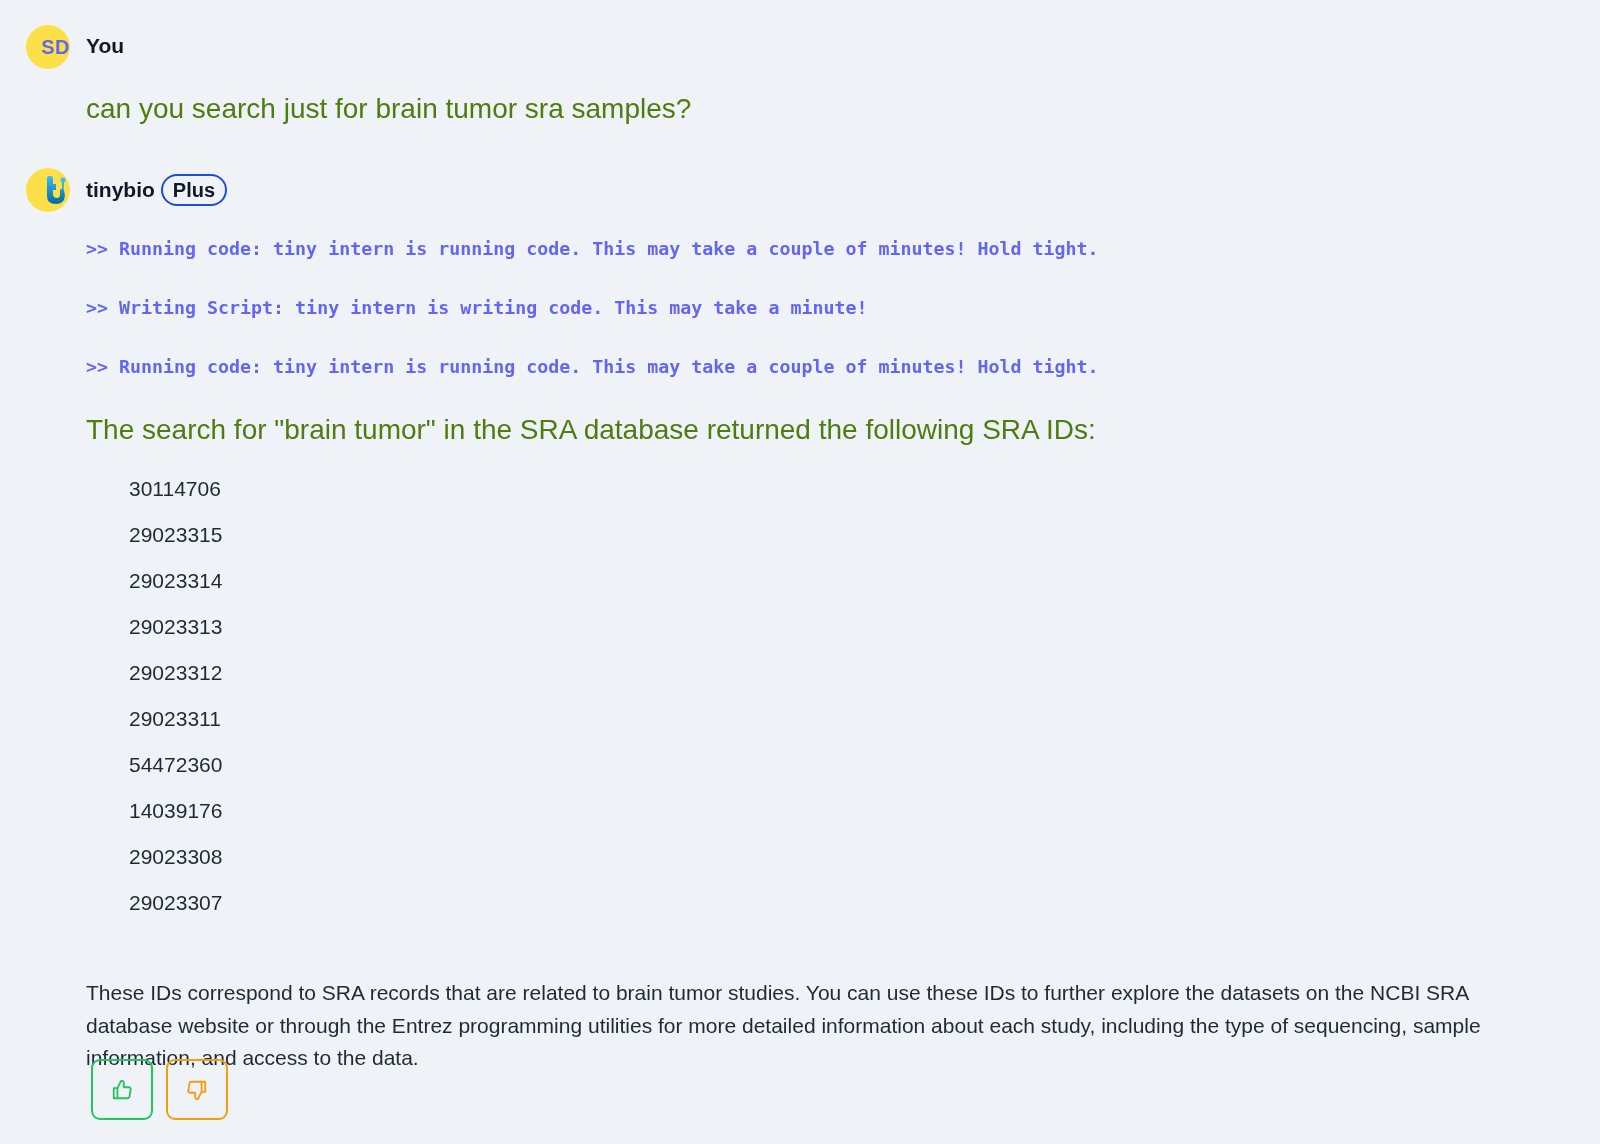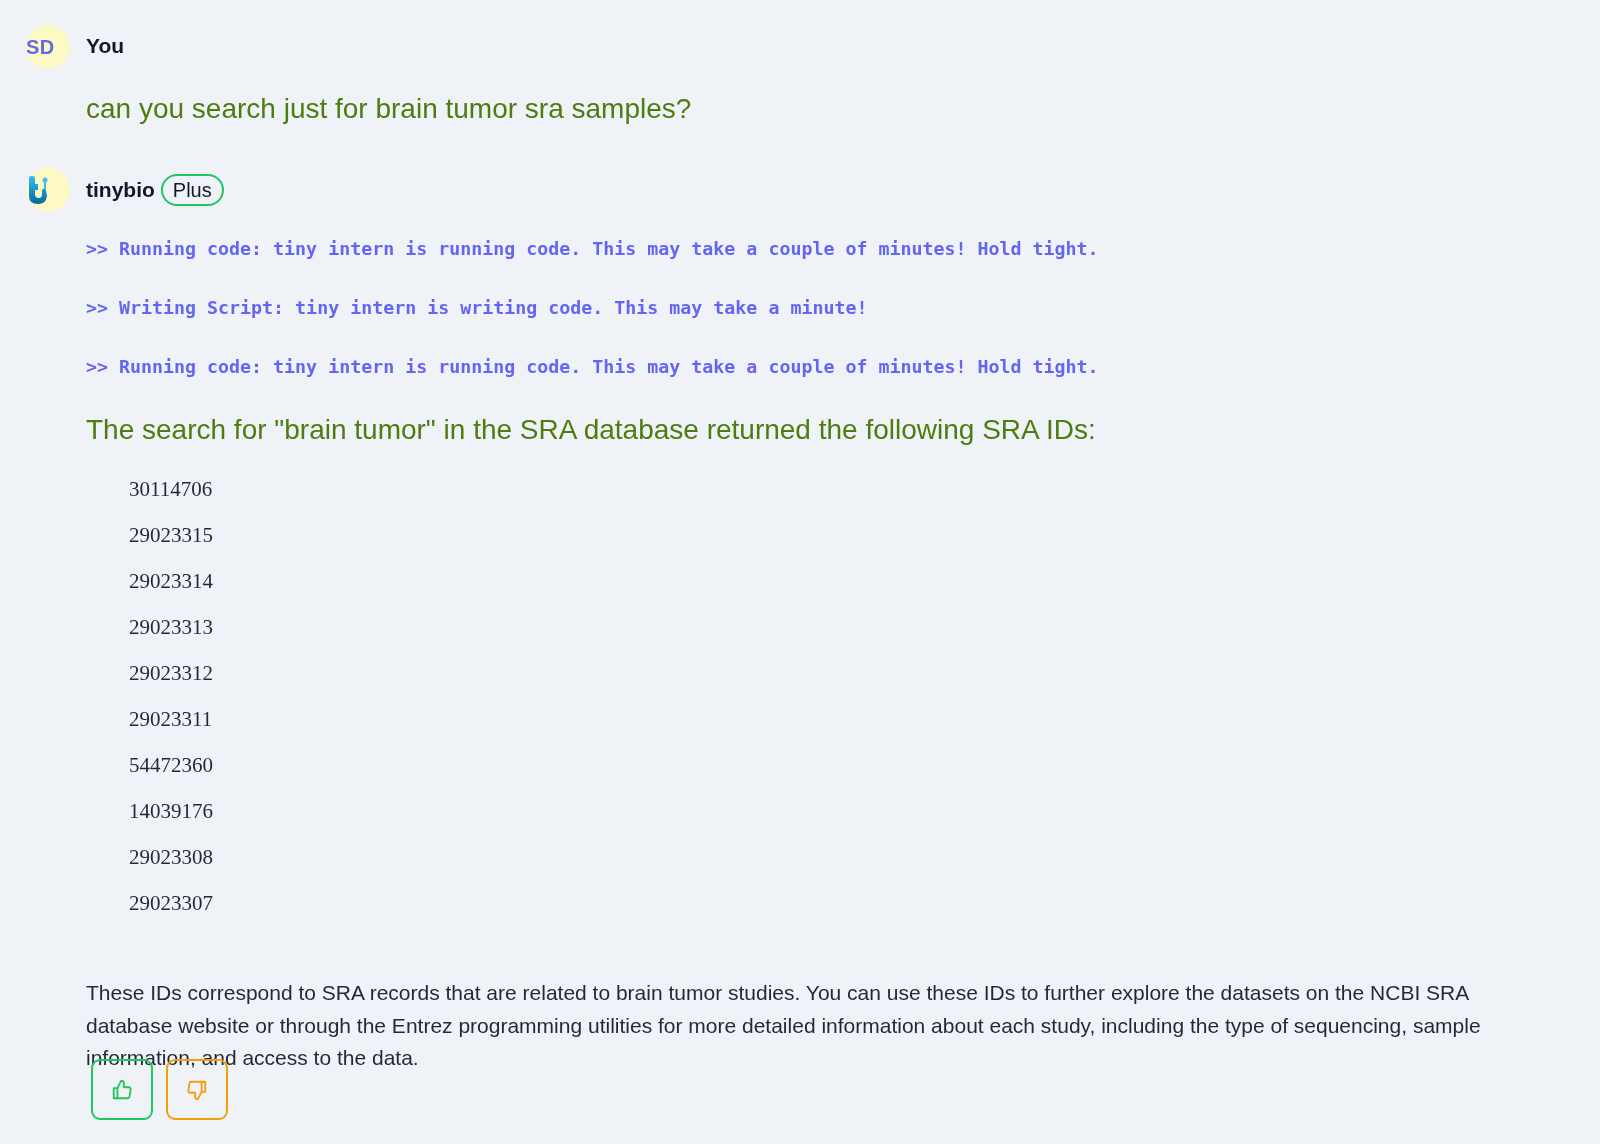--- a/index.html
+++ b/index.html
@@ -7,37 +7,37 @@
       width: 1600px; height: 1144px;
       background: #eff2f7;
       font-family: "Liberation Sans", "DejaVu Sans", sans-serif;
       color: #1f2937;
       position: relative;
       overflow: hidden;
     }
     .msg { position: absolute; left: 0; right: 0; }
     .avatar {
       position: absolute; left: 26px; width: 44px; height: 44px;
-      border-radius: 50%; background: #fef9c3;
-      display: flex; align-items: center; justify-content: flex-start;
+      border-radius: 50%; background: #fde047;
+      display: flex; align-items: center; justify-content: flex-end;
     }
     .avatar-text { font-weight: bold; font-size: 20px; color: #6366f1; letter-spacing: 0.5px; }
     .sender { position: absolute; left: 86px; font-size: 21px; font-weight: bold; color: #111827; display: flex; align-items: center; gap: 6px; }
     .badge {
-      border: 2px solid #22c55e; border-radius: 16px; padding: 2px 10px;
-      font-size: 20px; font-weight: normal; color: #111827; line-height: 24px;
+      border: 2px solid #1d4ed8; border-radius: 16px; padding: 2px 10px;
+      font-size: 20px; font-weight: bold; color: #111827; line-height: 24px;
     }
     .text { position: absolute; left: 86px; font-size: 28px; color: #4d7c0f; }
     .code {
       position: absolute; left: 86px;
       font-family: "DejaVu Sans Mono", "Liberation Mono", monospace;
       font-size: 18.3px; font-weight: bold; color: #6366f1; white-space: pre;
     }
     .ids { position: absolute; left: 129px; top: 471px; margin: 0; padding: 0; list-style: none; }
-    .ids li { height: 46px; font-size: 21px; line-height: 36px; color: #1f2937; font-family: Liberation Serif, serif; }
+    .ids li { height: 46px; font-size: 21px; line-height: 36px; color: #1f2937; }
     .para { position: absolute; left: 86px; width: 1400px; top: 945px; font-size: 21px; line-height: 32.5px; color: #1f2937; margin-top: 32px; }
     .fb-btn {
       position: absolute; top: 1059px; width: 62px; height: 61px;
       border-radius: 9px; border: 2px solid; background: transparent;
       display: flex; align-items: center; justify-content: center; cursor: pointer; box-sizing: border-box;
     }
     .fb-up { left: 91px; border-color: #22c55e; }
     .fb-down { left: 166px; border-color: #f59e0b; }
   </style>
 </head>

